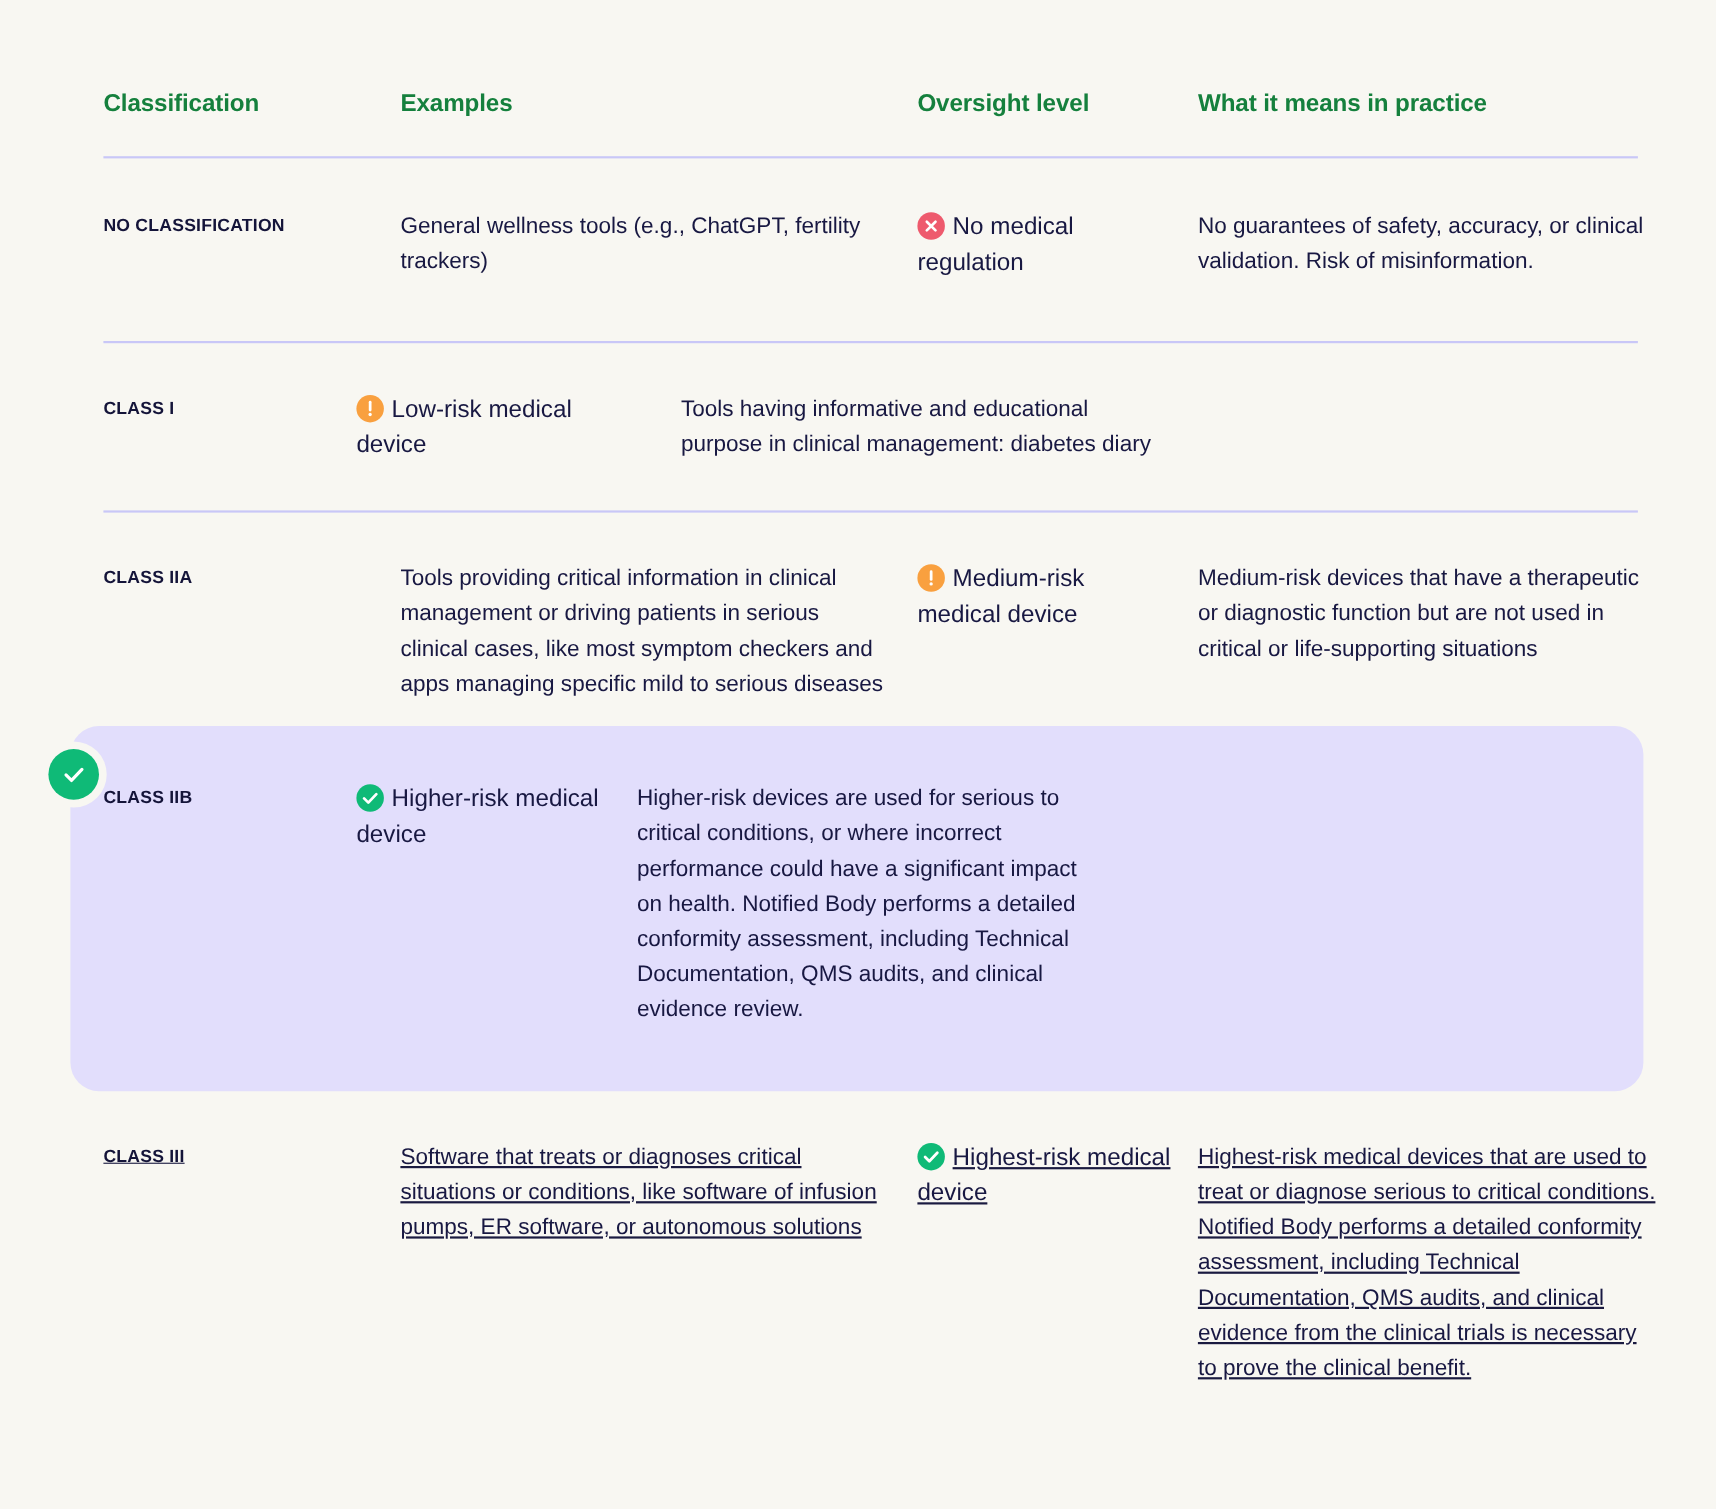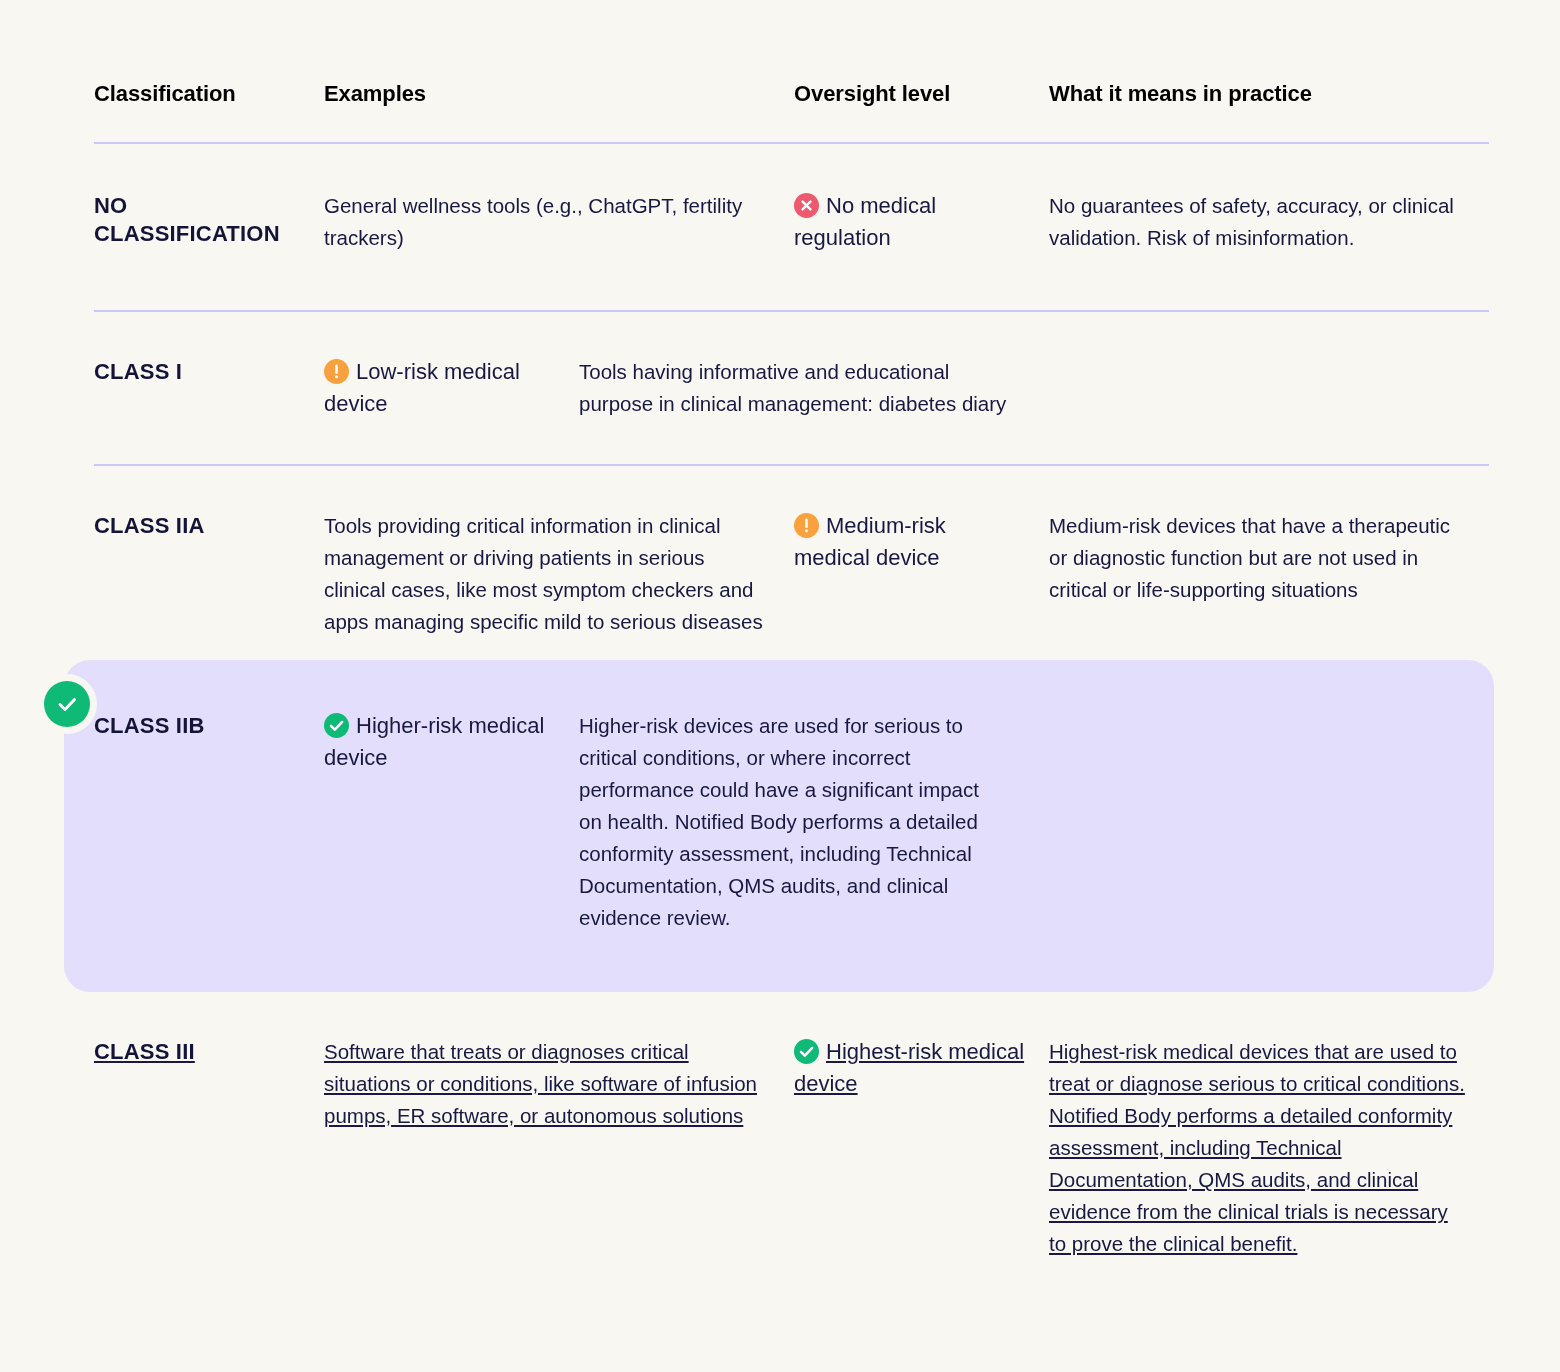--- a/index.html
+++ b/index.html
@@ -31,27 +31,27 @@
   
   .thead {
     display: flex;
     align-items: flex-start;
     padding-bottom: 0;
     height: 74px;
   }
   .th {
     font-size: 22px;
     font-weight: bold;
-    color: #000000;
+    color: #15803d;
     letter-spacing: -0.1px;
     line-height: 1.2;
     padding-top: 13px;
   }
   .col-class   { width: 230px; flex: 0 0 230px; }
-  .col-example { width: 470px; flex: 0 0 470px; }
+  .col-example { width: 470px; flex: 0 0 470px; margin-left: 40px; }
   .col-overs   { width: 255px; flex: 0 0 255px; }
   .col-means   { width: 445px; flex: 0 0 445px; }
 
   .divider {
     height: 2px;
     background: #c9c7f7;
     width: 1395px;
   }
 
   
@@ -68,21 +68,21 @@
   }
 
   .cell {
     font-size: 20.5px;
     line-height: 32px;
     color: #181842;
     box-sizing: border-box;
     padding-right: 24px;
   }
   .cell-class {
-    font-size: 22px;
+    font-size: 16px;
     font-weight: bold;
     line-height: 28px;
     letter-spacing: 0.2px;
     color: #141439;
     padding-top: 2px;
   }
 
   .row-plain .row-inner {
     padding: 47px 0 48px 0;
   }

